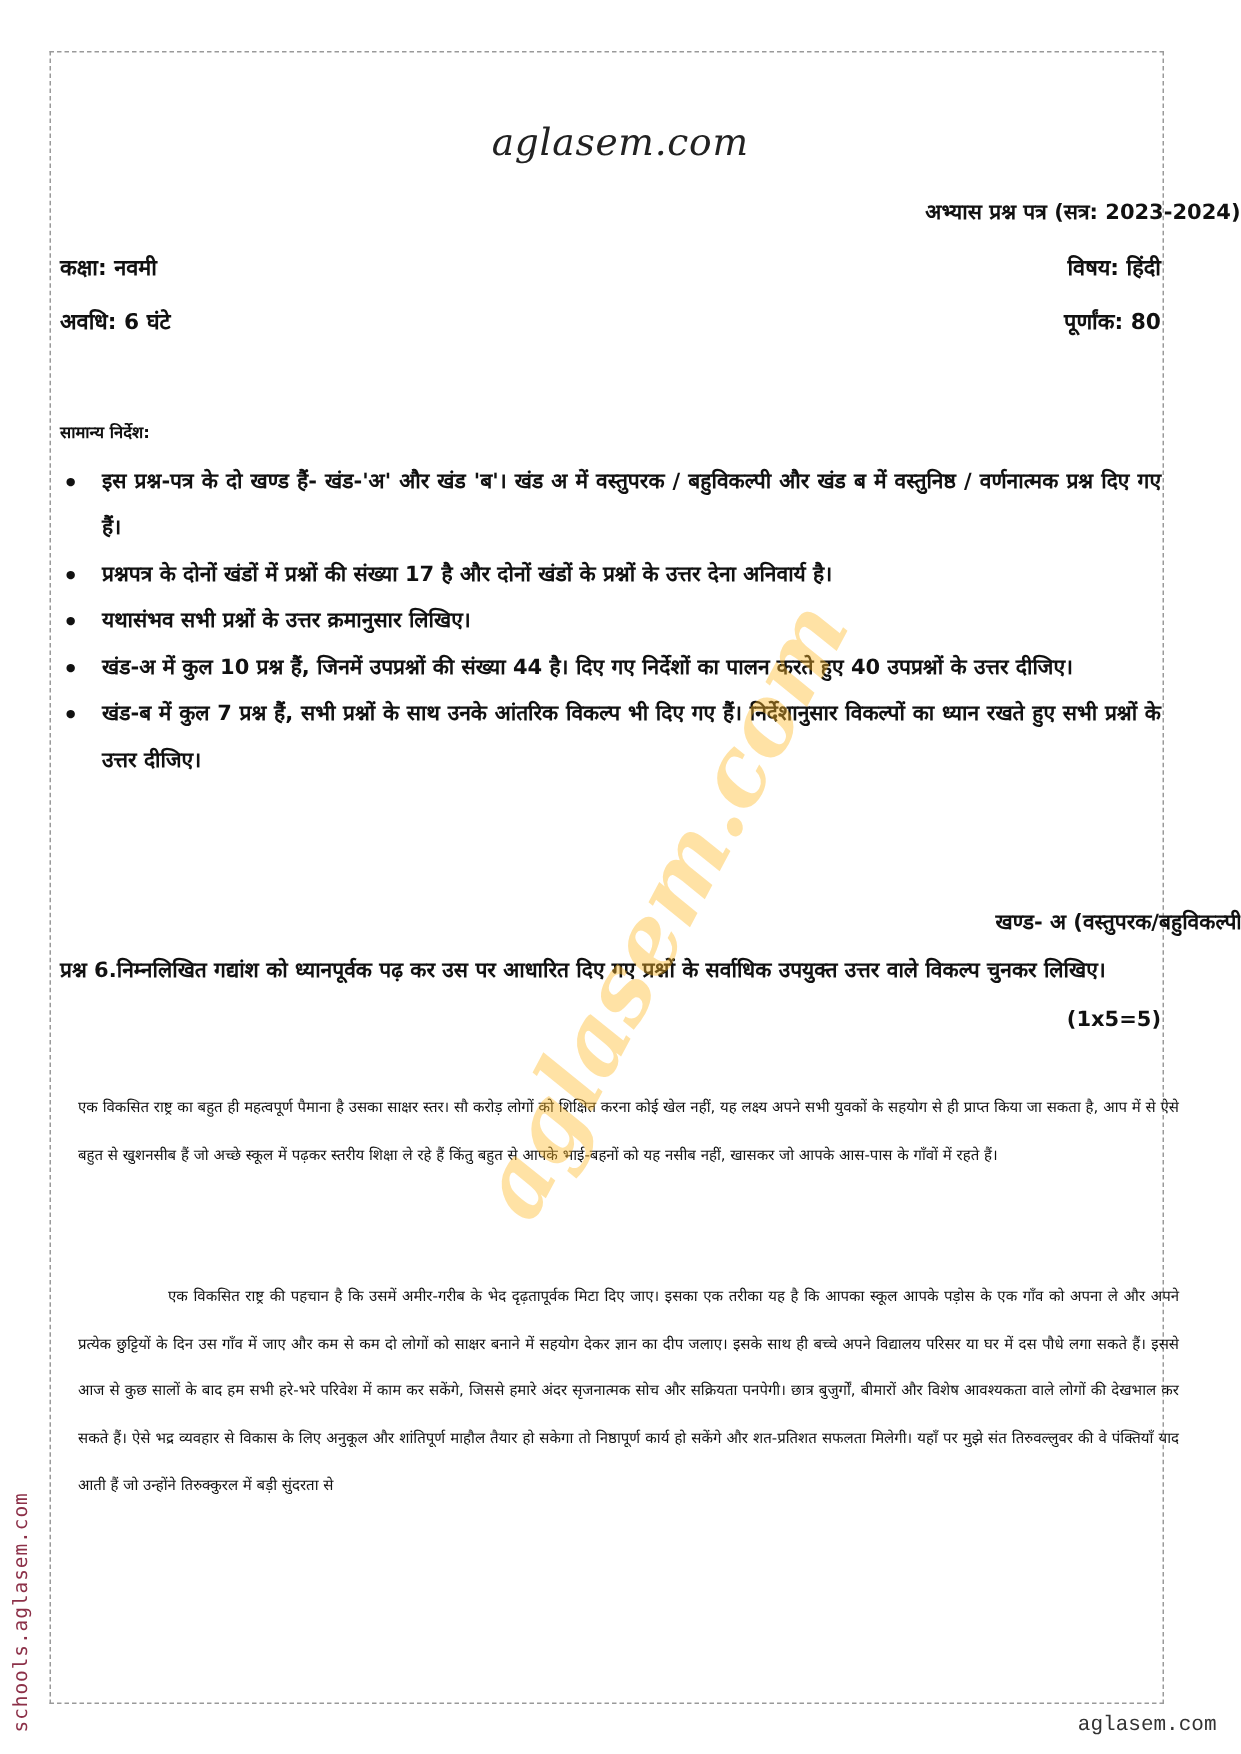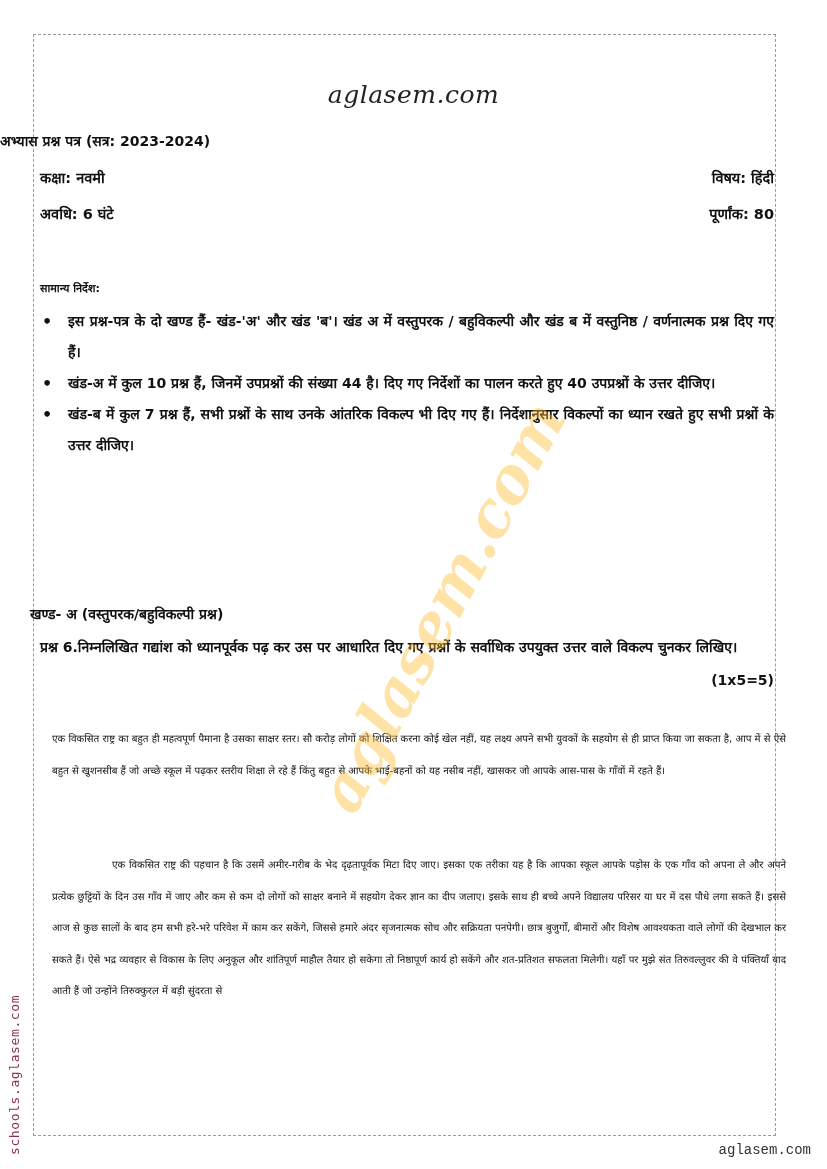--- a/index.html
+++ b/index.html
@@ -2,21 +2,21 @@
 <html><head>
 <meta charset="utf-8">
 <style>
   html, body { margin:0; padding:0; background:#fff; }
   body { width:827px; height:1169px; position:relative; overflow:hidden;
          font-family:"DejaVu Sans", "Liberation Sans", sans-serif; color:#111; }
   .frame { position:absolute; left:33px; top:34px; width:743px; height:1102px;
            border:1px dashed #9a9a9a; box-sizing:border-box; }
   .logo { position:absolute; left:0; width:827px; top:80px; text-align:center;
           font-family:"DejaVu Serif", serif; font-style:italic; font-size:25px; color:#222; letter-spacing:0.5px; }
-  .center { position:absolute; left:0; width:827px; text-align:left; font-weight:bold; font-size:14px; }
+  .center { position:absolute; left:0; width:827px; text-align:right; font-weight:bold; font-size:14px; }
   .row { position:absolute; left:40px; width:734px; display:flex; justify-content:space-between;
          font-weight:bold; font-size:14.5px; }
   .h-instr { position:absolute; left:40px; top:280px; font-weight:bold; font-size:11px; }
   ul.bullets { position:absolute; left:40px; top:306px; width:734px; margin:0; padding:0; list-style:none; }
   ul.bullets li { position:relative; padding-left:28px; font-size:14px; line-height:31px; text-align:justify;font-weight:bold; }
   ul.bullets li::before { content:"•"; position:absolute; left:2px; top:0; font-size:16px; }
   .q1 { position:absolute; left:40px; top:631px; width:734px; font-weight:bold; font-size:14px; line-height:33px; text-align:justify; }
   .q1 .marks { float:right; font-weight:bold; }
   .para { position:absolute; left:52px; width:734px; font-size:10px; line-height:31.5px; text-align:justify; text-align-last:left; }
   .para.indent { text-indent:60px; }
@@ -42,20 +42,22 @@
   <span>विषय: हिंदी</span>
 </div>
 <div class="row" style="top:203px;">
   <span>अवधि: 6 घंटे</span>
   <span>पूर्णांक: 80</span>
 </div>
 
 <div class="h-instr">सामान्य निर्देश:</div>
 <ul class="bullets">
   <li>इस प्रश्न-पत्र के दो खण्ड हैं- खंड-'अ' और खंड 'ब'। खंड अ में वस्तुपरक / बहुविकल्पी और खंड ब में वस्तुनिष्ठ / वर्णनात्मक प्रश्न दिए गए हैं।</li>
+  <li>प्रश्नपत्र के दोनों खंडों में प्रश्नों की संख्या 17 है और दोनों खंडों के प्रश्नों के उत्तर देना अनिवार्य है।</li>
+  <li>यथासंभव सभी प्रश्नों के उत्तर क्रमानुसार लिखिए।</li>
   <li>खंड-अ में कुल 10 प्रश्न हैं, जिनमें उपप्रश्नों की संख्या 44 है। दिए गए निर्देशों का पालन करते हुए 40 उपप्रश्नों के उत्तर दीजिए।</li>
   <li>खंड-ब में कुल 7 प्रश्न हैं, सभी प्रश्नों के साथ उनके आंतरिक विकल्प भी दिए गए हैं। निर्देशानुसार विकल्पों का ध्यान रखते हुए सभी प्रश्नों के उत्तर दीजिए।</li>
 </ul>
 
 <div class="center" style="top:604px;margin-left:30px;">खण्ड- अ (वस्तुपरक/बहुविकल्पी प्रश्न)</div>
 
 <div class="q1">
   <span>प्रश्न 6.निम्नलिखित गद्यांश को ध्यानपूर्वक पढ़ कर उस पर आधारित दिए गए प्रश्नों के सर्वाधिक उपयुक्त उत्तर वाले विकल्प चुनकर लिखिए।</span>
   <span class="marks">(1x5=5)</span>
 </div>

